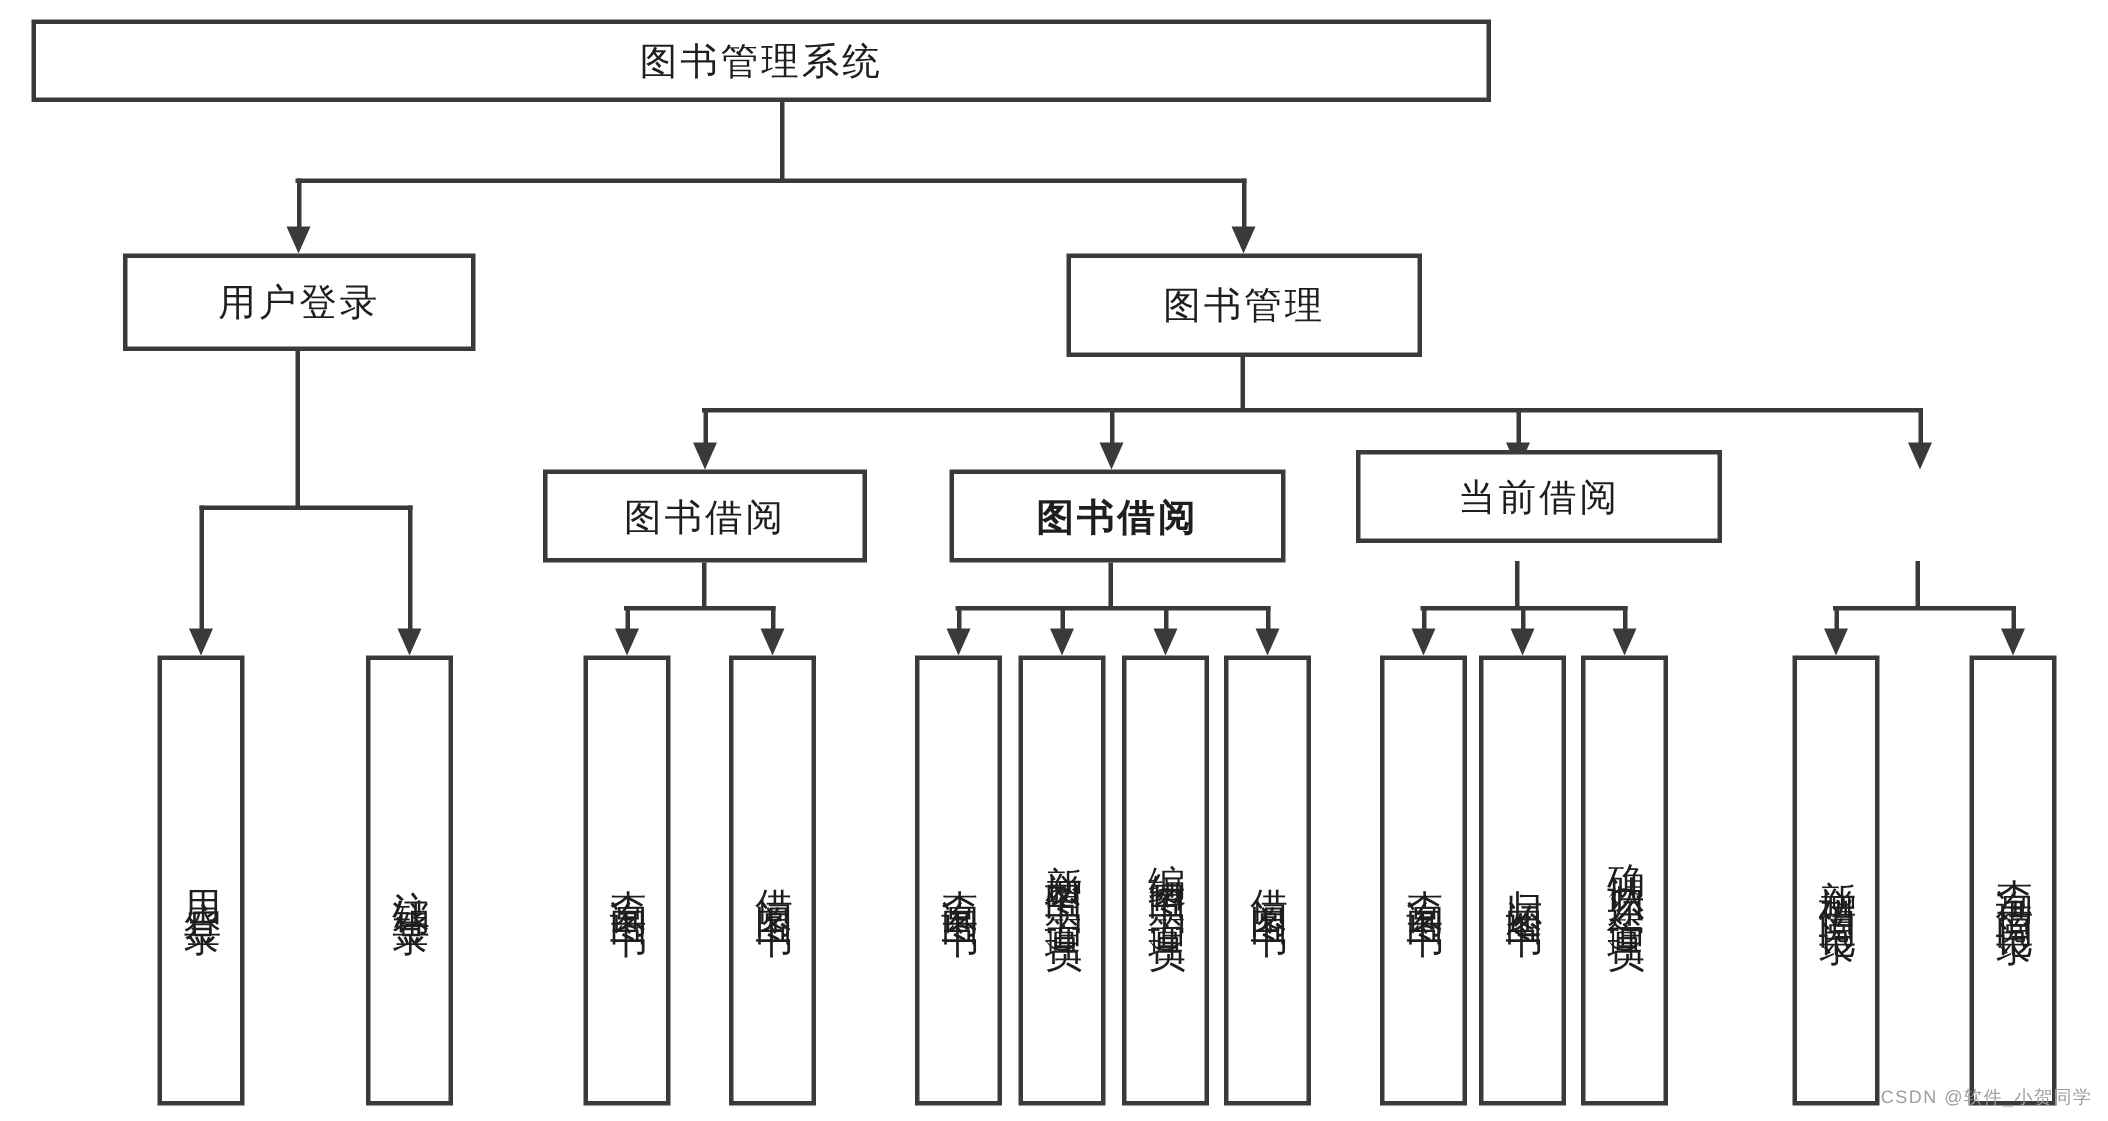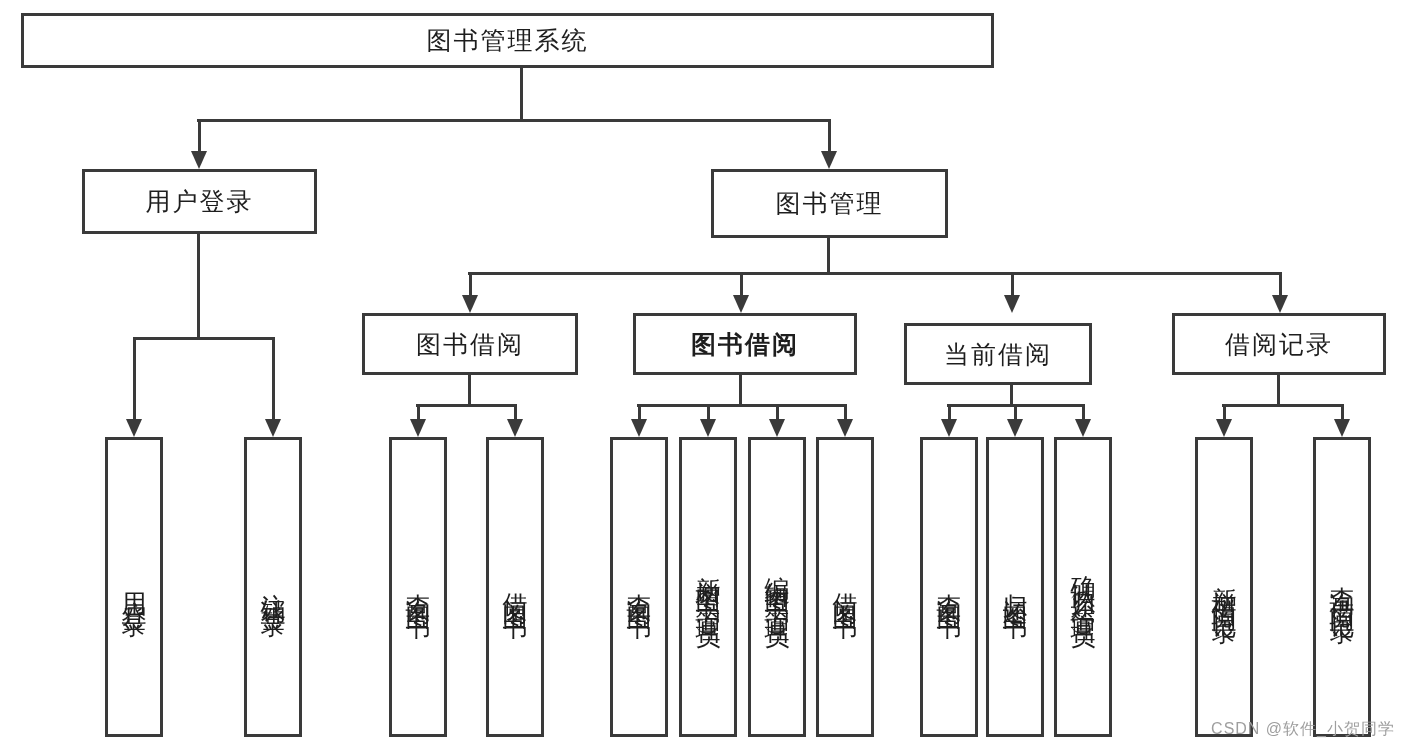--- a/index.html
+++ b/index.html
@@ -66,21 +66,21 @@
     height: 0;
     border-left: 8px solid transparent;
     border-right: 8px solid transparent;
     border-top: 18px solid #3a3a3a;
   }
   .watermark {
     position: absolute;
     right: 10px;
     bottom: 7px;
     color: #9e9e9e;
-    font-size: 16px;
+    font-size: 12px;
     letter-spacing: 1px;
     z-index: 10;
   }
 </style>
 </head>
 <body>
 
 <div class="canvas">
 
   <div class="node" style="left:21px; top:13px; width:973px; height:55px;">图书管理系统</div>
@@ -100,22 +100,21 @@
 
   <div class="line" style="left:827px; top:233px; width:3px; height:41px;"></div>
   <div class="line" style="left:468px; top:272px; width:814px; height:3px;"></div>
   <div class="arrow" style="left:462px; top:272px; height:41px;"></div>
   <div class="arrow" style="left:733px; top:272px; height:41px;"></div>
   <div class="arrow" style="left:1004px; top:272px; height:41px;"></div>
   <div class="arrow" style="left:1272px; top:272px; height:41px;"></div>
 
   <div class="node" style="left:362px; top:313px; width:216px; height:62px;">图书借阅</div>
   <div class="node" style="left:633px; top:313px; width:224px; height:62px;font-weight:bold;">图书借阅</div>
-  <div class="node" style="left:904px; top:323px; width:188px; height:62px;">当前借阅</div>
-  <div class="node" style="left:1172px; top:313px; width:214px; height:62px;">借阅记录</div>
+  <div class="node" style="left:904px; top:300px; width:244px; height:62px;">当前借阅</div>
 
   <div class="line" style="left:468px; top:374px; width:3px; height:32px;"></div>
   <div class="line" style="left:416px; top:404px; width:101px; height:3px;"></div>
   <div class="arrow" style="left:410px; top:404px; height:33px;"></div>
   <div class="arrow" style="left:507px; top:404px; height:33px;"></div>
 
   <div class="line" style="left:739px; top:374px; width:3px; height:32px;"></div>
   <div class="line" style="left:637px; top:404px; width:210px; height:3px;"></div>
   <div class="arrow" style="left:631px; top:404px; height:33px;"></div>
   <div class="arrow" style="left:700px; top:404px; height:33px;"></div>

